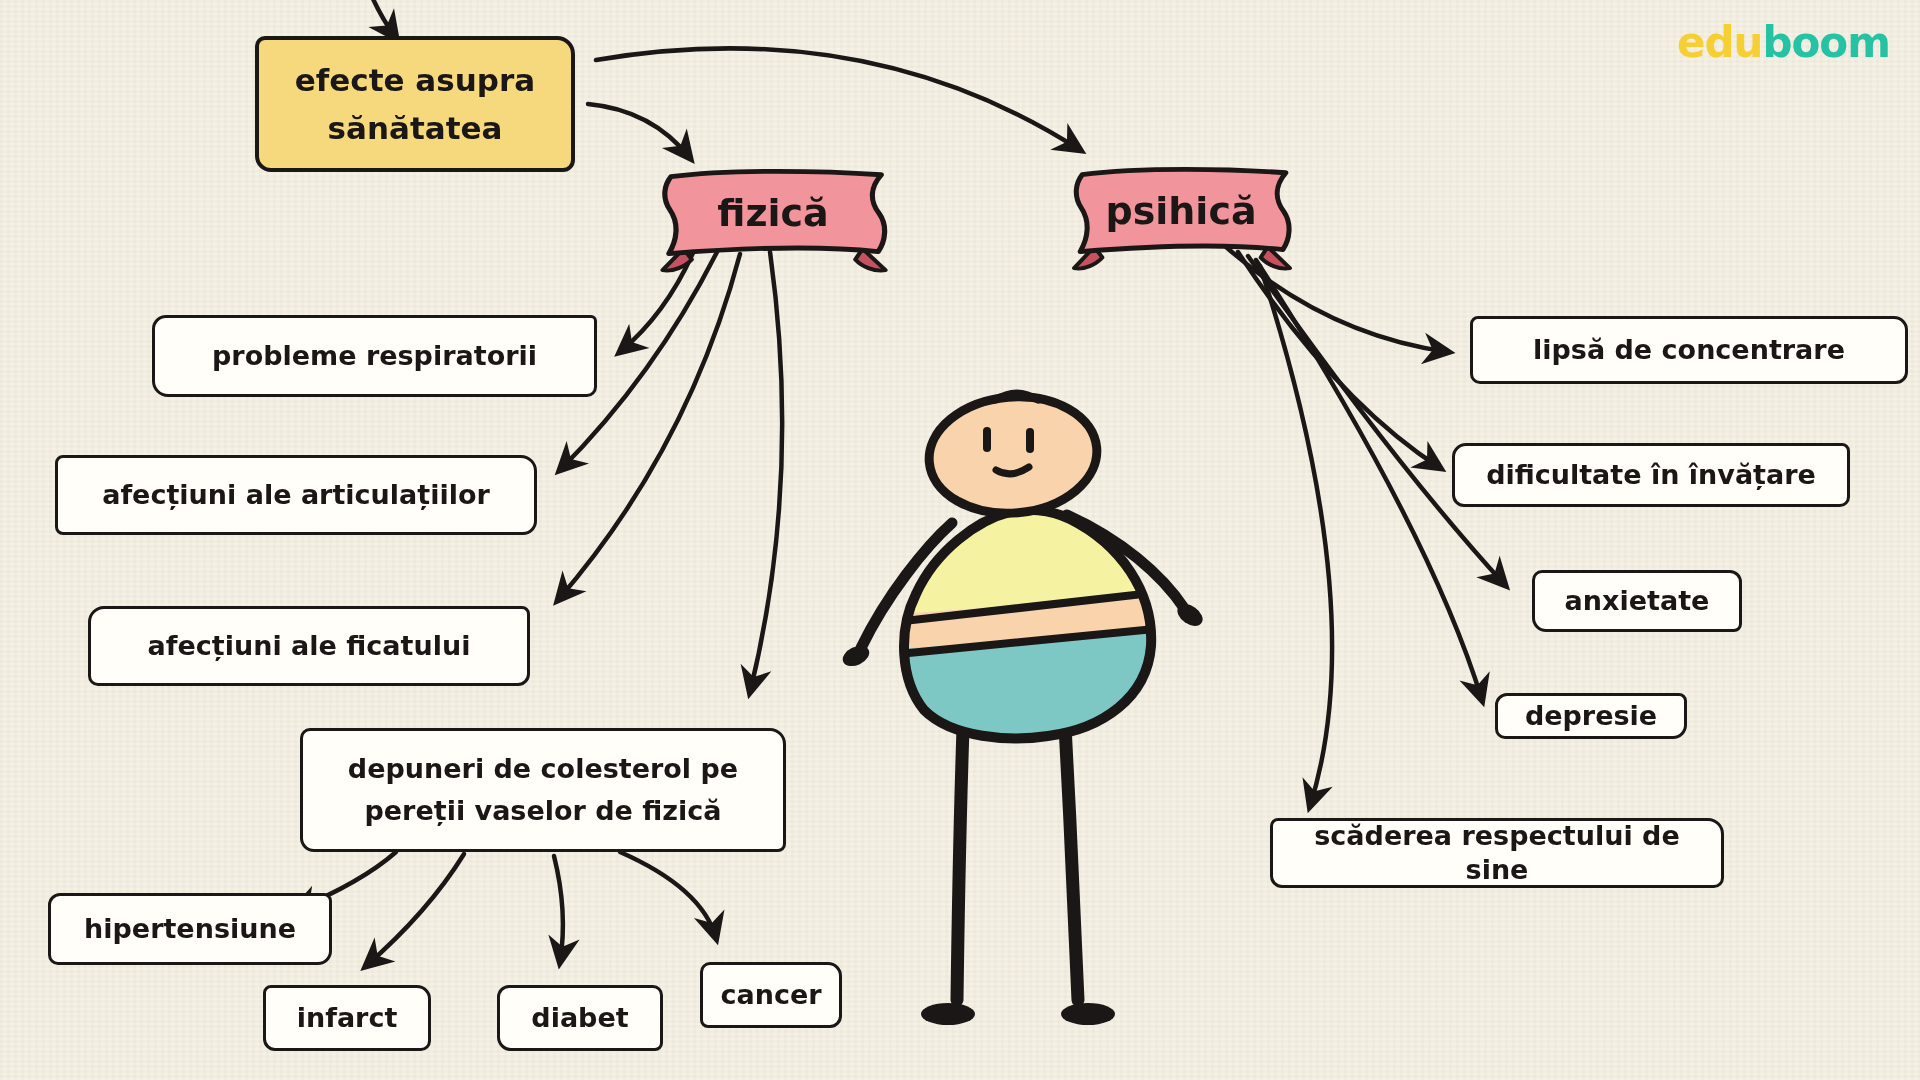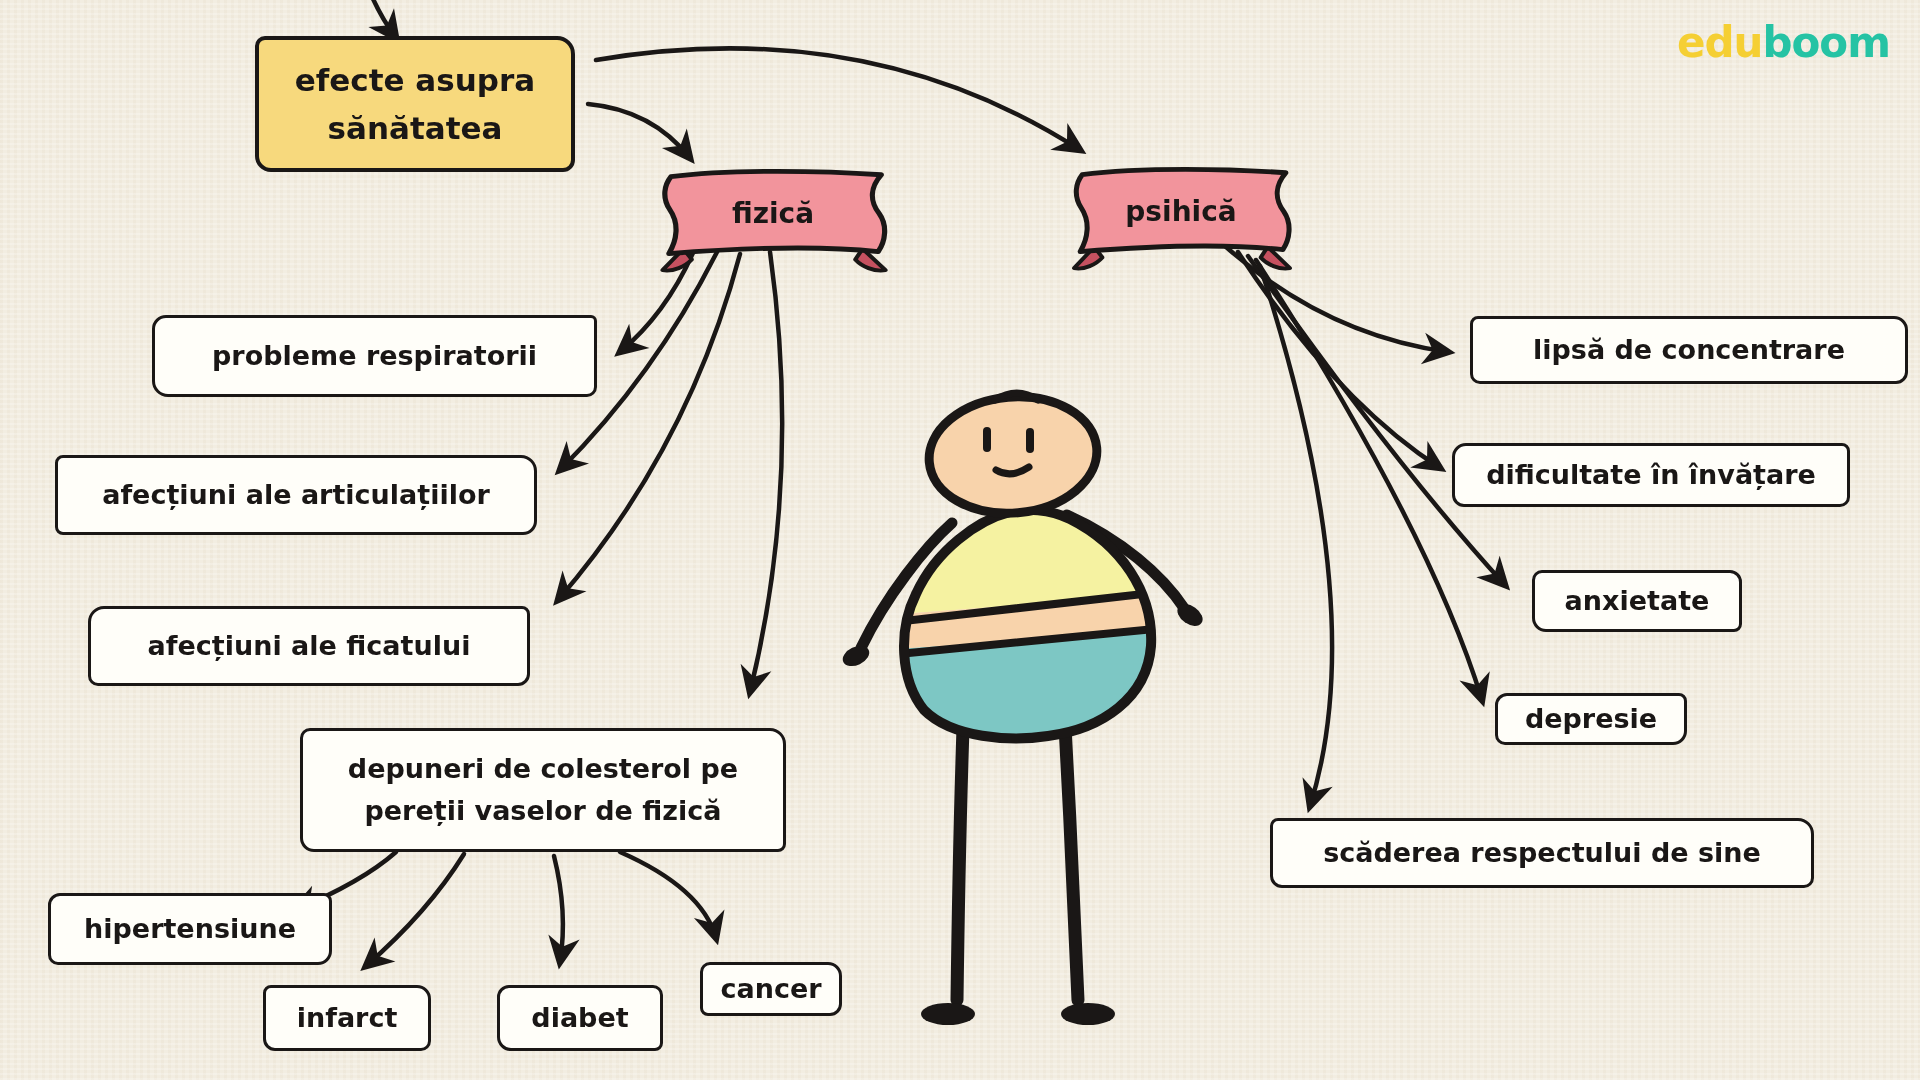--- a/index.html
+++ b/index.html
@@ -26,21 +26,21 @@
   }
   .root-node{
     background:var(--root_fill); border-width:4px; font-size:31px; line-height:1.6;
     flex-direction:column;
   }
   .banner{position:absolute;}
   .banner svg{position:absolute;left:0;top:0;width:100%;height:100%;}
   .banner .banner-label{
     position:absolute; left:0; right:0; top:10px; bottom:26px;
     display:flex; align-items:center; justify-content:center;
-    font-weight:bold; font-size:28px;
+    font-weight:bold; font-size:38px;
   }
   .two-line{flex-direction:column; line-height:1.55;}
   .logo{position:absolute; top:18px; right:30px; font-size:42px; font-weight:bold; letter-spacing:-1px;}
   .logo .edu{color:var(--logo_edu);}
   .logo .boom{color:var(--logo_boom);}
   .figure{position:absolute; left:830px; top:378px; width:400px; height:662px;}
 </style>
 </head>
 <body>
 
@@ -109,37 +109,37 @@
 
   <div class="node" style="left:48px;top:893px;width:284px;height:72px;border-radius:12px 8px 14px 10px;">
     <span>hipertensiune</span>
   </div>
   <div class="node" style="left:263px;top:985px;width:168px;height:66px;border-radius:8px 14px 10px 12px;">
     <span>infarct</span>
   </div>
   <div class="node" style="left:497px;top:985px;width:166px;height:66px;border-radius:12px 10px 8px 14px;">
     <span>diabet</span>
   </div>
-  <div class="node" style="left:700px;top:962px;width:142px;height:54px;border-radius:10px 14px 12px 8px;">
+  <div class="node" style="left:700px;top:962px;width:142px;height:66px;border-radius:10px 14px 12px 8px;">
     <span>cancer</span>
   </div>
 
   <div class="node" style="left:1462px;top:316px;width:438px;height:68px;border-radius:8px 14px 12px 10px;margin-left:8px;">
     <span>lipsă de concentrare</span>
   </div>
   <div class="node" style="left:1452px;top:443px;width:398px;height:64px;border-radius:14px 8px 10px 12px;">
     <span>dificultate în învățare</span>
   </div>
   <div class="node" style="left:1518px;top:570px;width:210px;height:62px;border-radius:10px 12px 8px 14px;margin-left:14px;">
     <span>anxietate</span>
   </div>
-  <div class="node" style="left:1495px;top:693px;width:192px;height:52px;border-radius:12px 8px 14px 10px;">
+  <div class="node" style="left:1495px;top:693px;width:192px;height:46px;border-radius:12px 8px 14px 10px;">
     <span>depresie</span>
   </div>
-  <div class="node" style="left:1270px;top:818px;width:544px;height:70px;border-radius:8px 16px 10px 12px;">
+  <div class="node" style="left:1270px;top:818px;width:454px;height:70px;border-radius:8px 16px 10px 12px;">
     <span>scăderea respectului de sine</span>
   </div>
 
   <svg class="figure" viewBox="0 0 400 662">
     <defs>
       <clipPath id="torsoClip">
         <path d="M180,134 C148,142 106,172 86,216 C68,252 70,302 94,332 C122,360 180,364 218,358 C272,351 317,320 321,268 C324,214 290,166 240,141 C219,131 196,130 180,134 Z"></path>
       </clipPath>
     </defs>
 

